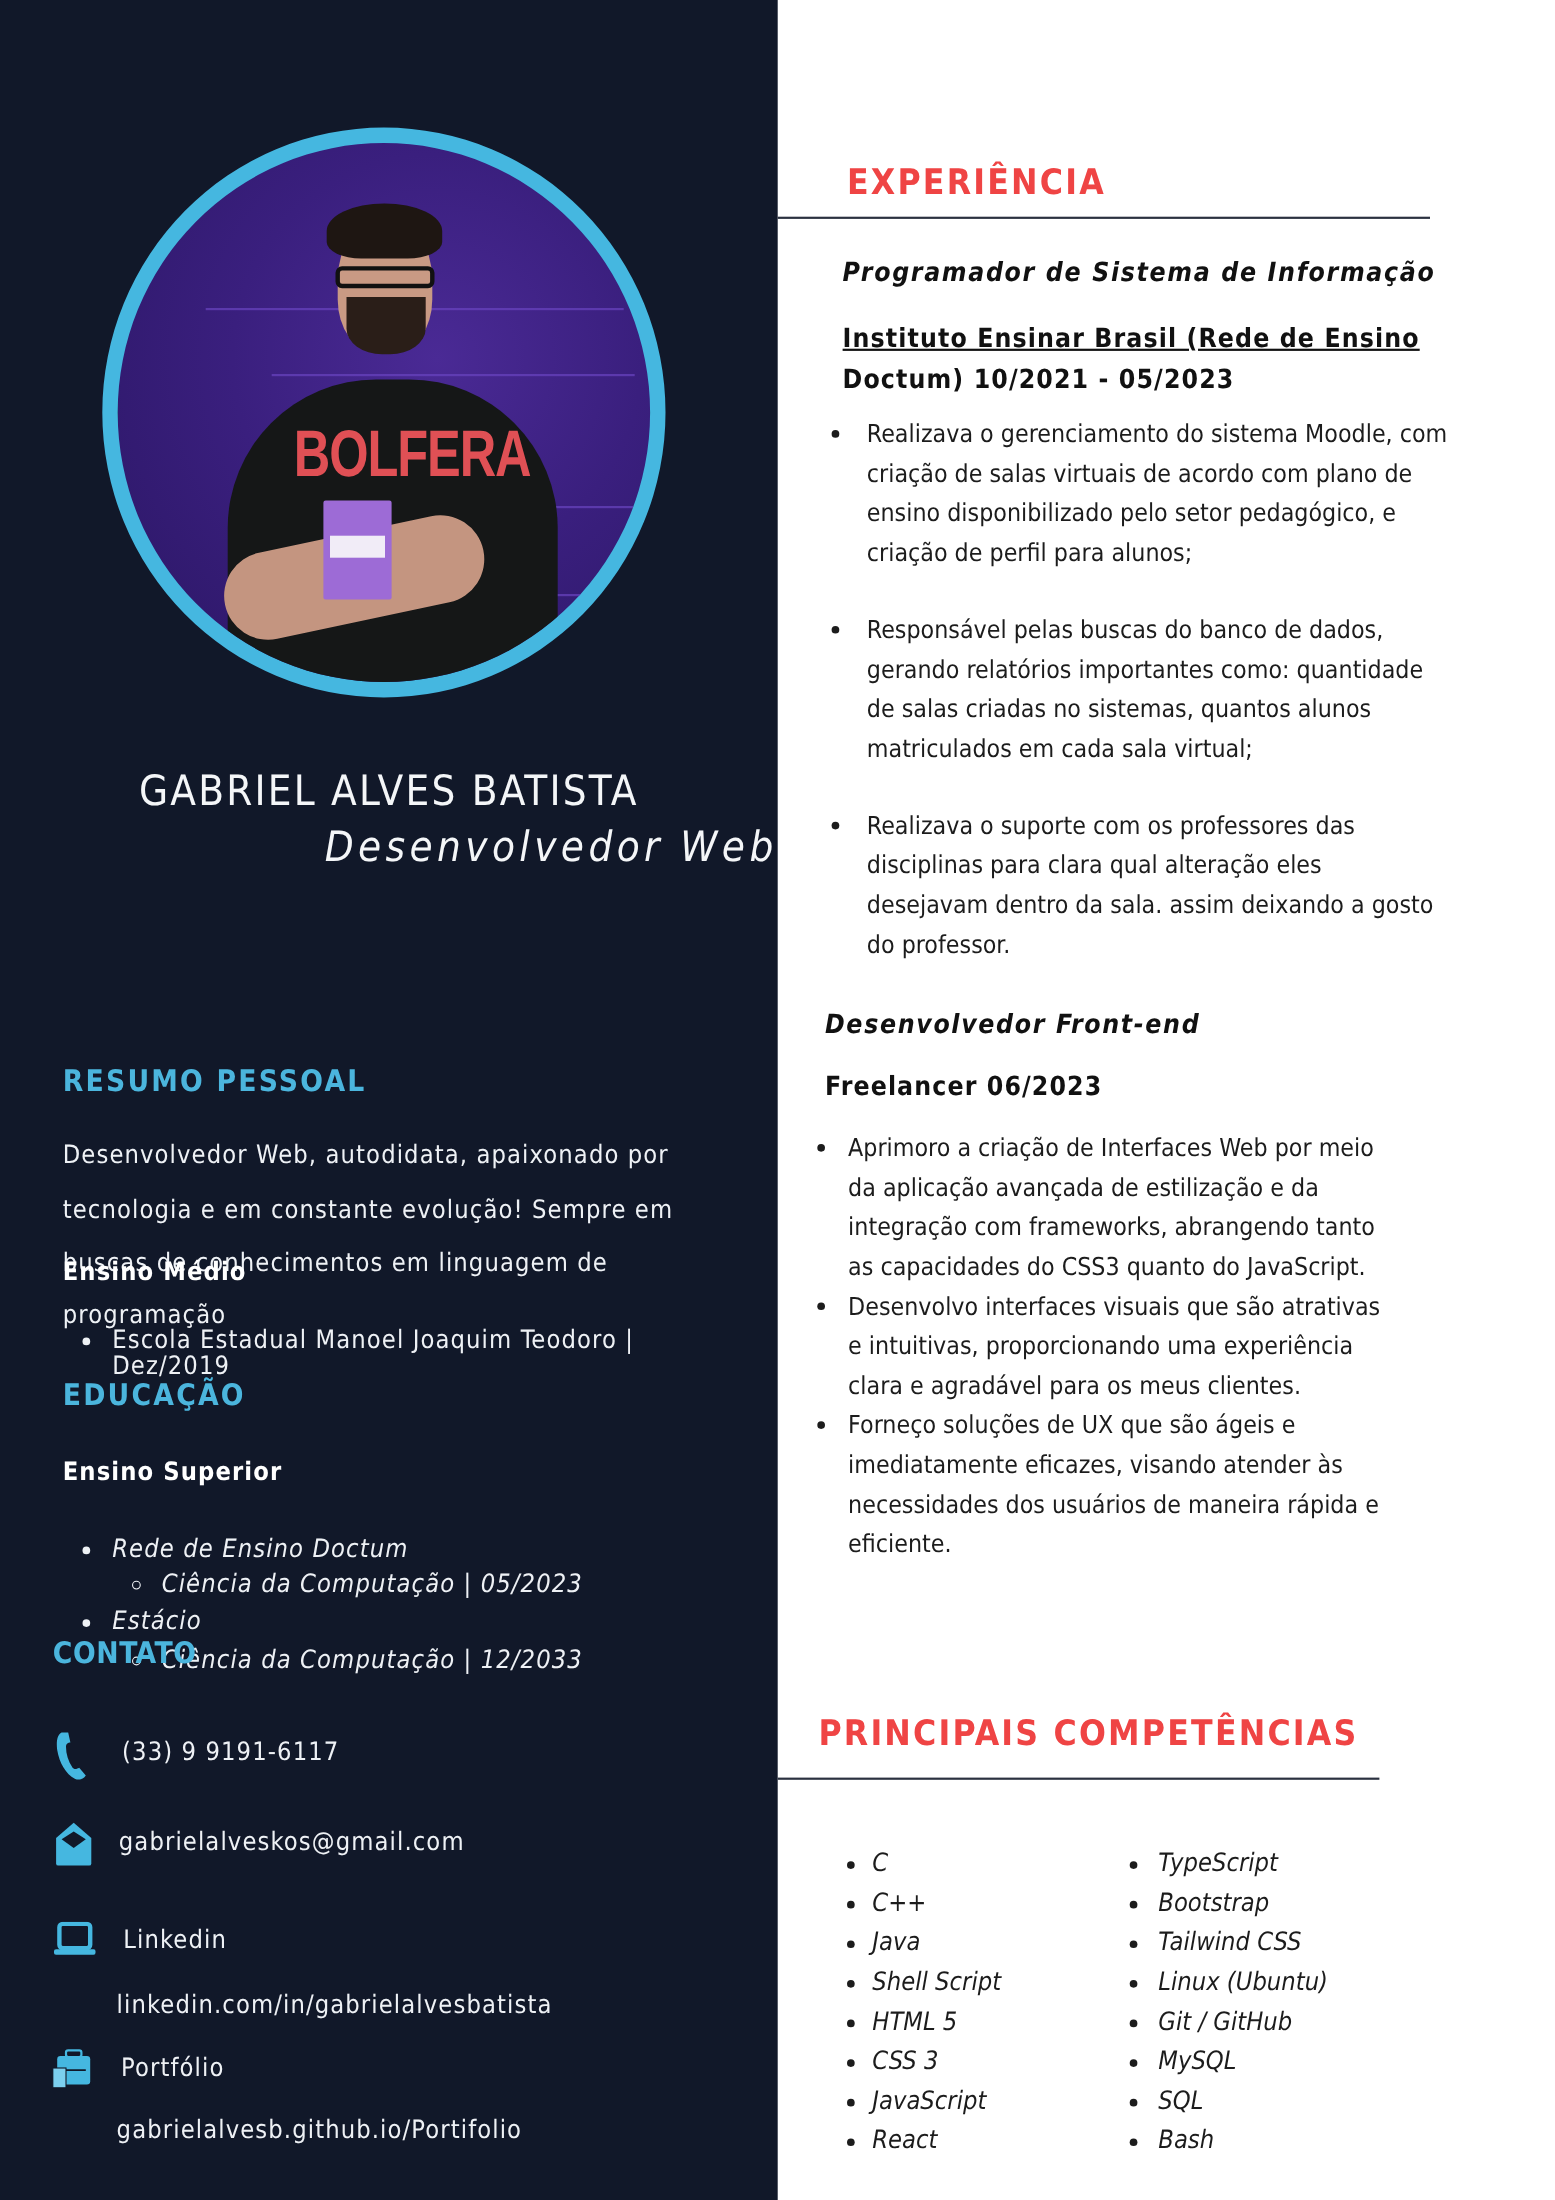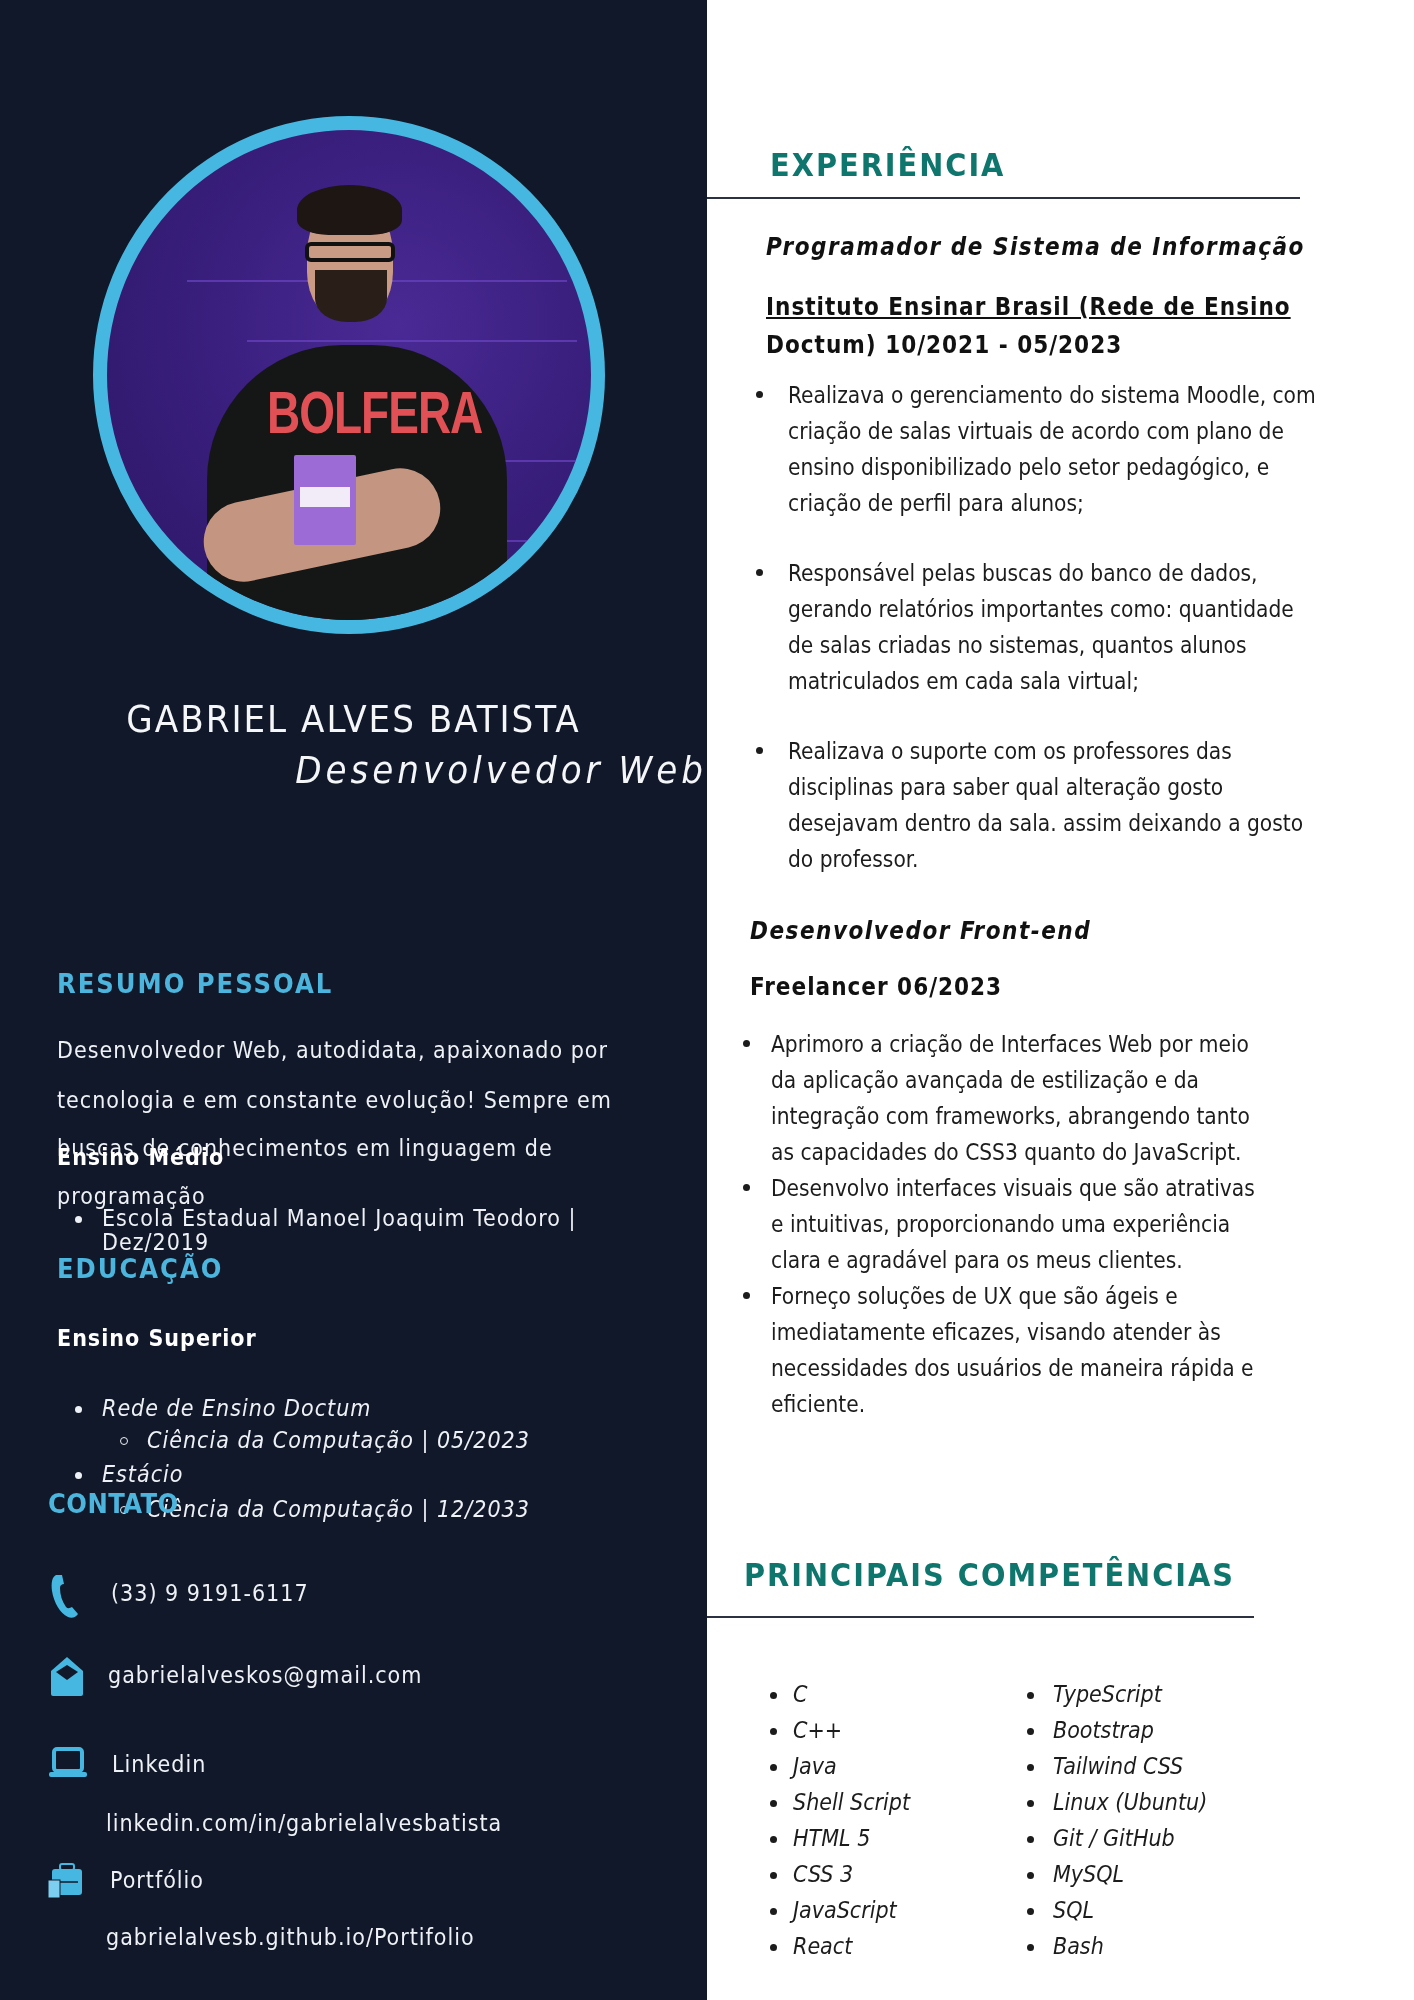--- a/index.html
+++ b/index.html
@@ -27,21 +27,21 @@
   .lh { color:#4bb5dd; font-weight:bold; font-size:27px; letter-spacing:2px; }
   .ltext { color:#eef1f5; font-size:23px; letter-spacing:1px; }
   .lsub { color:#ffffff; font-weight:bold; font-size:23px; letter-spacing:1px; }
   .dot { position:absolute; width:7px; height:7px; border-radius:50%; background:#eef1f5; }
   .ring { position:absolute; width:6px; height:6px; border-radius:50%; border:1.5px solid #eef1f5; }
 
   
   .icon { position:absolute; }
 
   
-  .rh { color:#0f766e; font-weight:bold; font-size:32px; letter-spacing:2px; }
+  .rh { color:#ef4444; font-weight:bold; font-size:32px; letter-spacing:2px; }
   .hline { position:absolute; height:2px; background:#2b3140; }
   .job { color:#111; font-weight:bold; font-style:italic; font-size:24px; letter-spacing:1.5px; }
   .company { color:#111; font-weight:bold; font-size:24px; letter-spacing:1px; line-height:40px; }
   .rtext { color:#1c1c1c; font-size:22.5px; line-height:36px; }
   .rdot { position:absolute; width:7px; height:7px; border-radius:50%; background:#1c1c1c; }
   .skill { color:#1c1c1c; font-size:23px; font-style:italic; }
 </style>
 </head>
 <body>
 
@@ -133,21 +133,21 @@
 <div class="abs rtext" style="left:788px;top:485px;">criação de perfil para alunos;</div>
 
 <div class="rdot" style="left:756px;top:569px;"></div>
 <div class="abs rtext" style="left:788px;top:555px;">Responsável pelas buscas do banco de dados,</div>
 <div class="abs rtext" style="left:788px;top:591px;">gerando relatórios importantes como: quantidade</div>
 <div class="abs rtext" style="left:788px;top:627px;">de salas criadas no sistemas, quantos alunos</div>
 <div class="abs rtext" style="left:788px;top:663px;">matriculados em cada sala virtual;</div>
 
 <div class="rdot" style="left:756px;top:747px;"></div>
 <div class="abs rtext" style="left:788px;top:733px;">Realizava o suporte com os professores das</div>
-<div class="abs rtext" style="left:788px;top:769px;">disciplinas para saber qual alteração gosto</div>
+<div class="abs rtext" style="left:788px;top:769px;">disciplinas para clara qual alteração eles</div>
 <div class="abs rtext" style="left:788px;top:805px;">desejavam dentro da sala. assim deixando a gosto</div>
 <div class="abs rtext" style="left:788px;top:841px;">do professor.</div>
 
 <div class="abs job" style="left:750px;top:917px;">Desenvolvedor Front-end</div>
 <div class="abs company" style="left:750px;top:967px;">Freelancer 06/2023</div>
 
 <div class="rdot" style="left:743px;top:1040px;"></div>
 <div class="abs rtext" style="left:771px;top:1026px;">Aprimoro a criação de Interfaces Web por meio</div>
 <div class="abs rtext" style="left:771px;top:1062px;">da aplicação avançada de estilização e da</div>
 <div class="abs rtext" style="left:771px;top:1098px;">integração com frameworks, abrangendo tanto</div>

